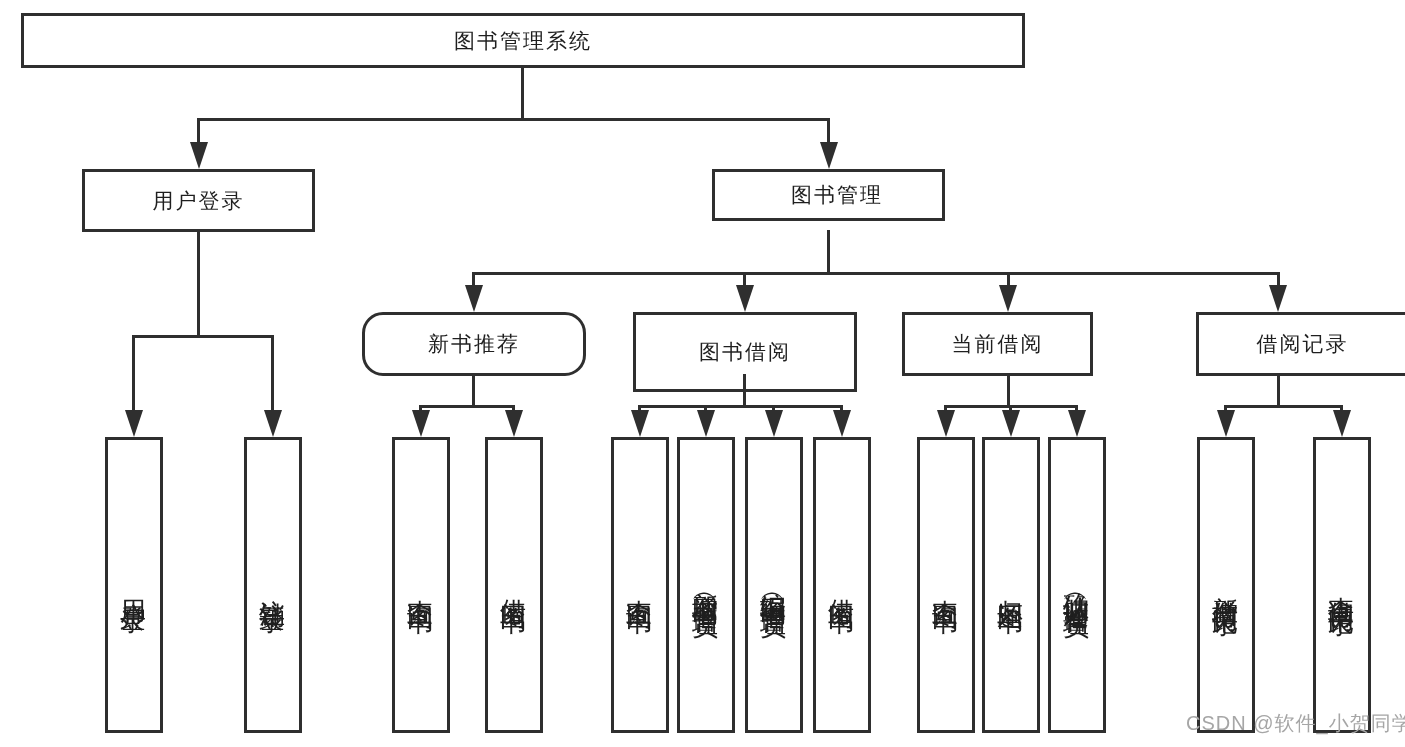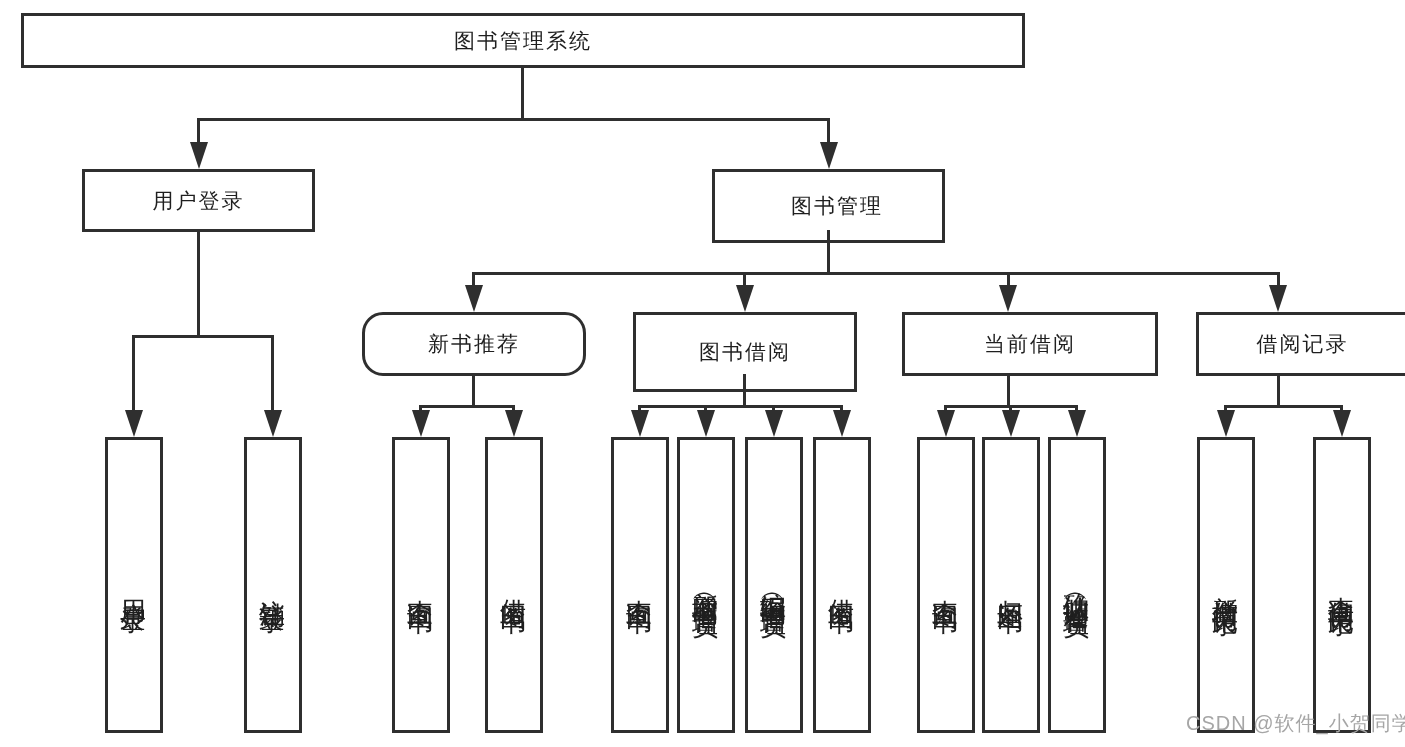--- a/index.html
+++ b/index.html
@@ -42,21 +42,21 @@
   <div class="box" style="left:21px;top:13px;width:1004px;height:55px;">图书管理系统</div>
 
   <div class="vline" style="left:521px;top:66px;height:54px;"></div>
   <div class="hline" style="left:197px;top:118px;width:633px;"></div>
   <div class="vline" style="left:197px;top:118px;height:28px;"></div>
   <div class="vline" style="left:827px;top:118px;height:28px;"></div>
   <div class="arrow" style="left:190px;top:142px;"></div>
   <div class="arrow" style="left:820px;top:142px;"></div>
 
   <div class="box" style="left:82px;top:169px;width:233px;height:63px;">用户登录</div>
-  <div class="box" style="left:712px;top:169px;width:233px;height:74px;padding-left:17px;">图书管理</div>
+  <div class="box" style="left:712px;top:169px;width:233px;height:52px;padding-left:17px;">图书管理</div>
 
   <div class="vline" style="left:197px;top:230px;height:107px;"></div>
   <div class="hline" style="left:132px;top:335px;width:142px;"></div>
   <div class="vline" style="left:132px;top:335px;height:78px;"></div>
   <div class="vline" style="left:271px;top:335px;height:78px;"></div>
   <div class="arrow" style="left:125px;top:410px;"></div>
   <div class="arrow" style="left:264px;top:410px;"></div>
 
   <div class="vline" style="left:827px;top:230px;height:45px;"></div>
   <div class="hline" style="left:472px;top:272px;width:808px;"></div>
@@ -64,21 +64,21 @@
   <div class="vline" style="left:743px;top:272px;height:16px;"></div>
   <div class="vline" style="left:1007px;top:272px;height:16px;"></div>
   <div class="vline" style="left:1277px;top:272px;height:16px;"></div>
   <div class="arrow" style="left:465px;top:285px;"></div>
   <div class="arrow" style="left:736px;top:285px;"></div>
   <div class="arrow" style="left:999px;top:285px;"></div>
   <div class="arrow" style="left:1269px;top:285px;"></div>
 
   <div class="box" style="left:362px;top:312px;width:224px;height:64px;border-radius:21px;">新书推荐</div>
   <div class="box" style="left:633px;top:312px;width:224px;height:80px;">图书借阅</div>
-  <div class="box" style="left:902px;top:312px;width:256px;height:64px;">当前借阅</div>
+  <div class="box" style="left:902px;top:312px;width:191px;height:64px;">当前借阅</div>
   <div class="box" style="left:1196px;top:312px;width:213px;height:64px;">借阅记录</div>
 
   <div class="vline" style="left:472px;top:374px;height:33px;"></div>
   <div class="vline" style="left:743px;top:374px;height:33px;"></div>
   <div class="vline" style="left:1007px;top:374px;height:33px;"></div>
   <div class="vline" style="left:1277px;top:374px;height:33px;"></div>
 
   <div class="hline" style="left:419px;top:405px;width:96px;"></div>
   <div class="hline" style="left:638px;top:405px;width:205px;"></div>
   <div class="hline" style="left:944px;top:405px;width:134px;"></div>

